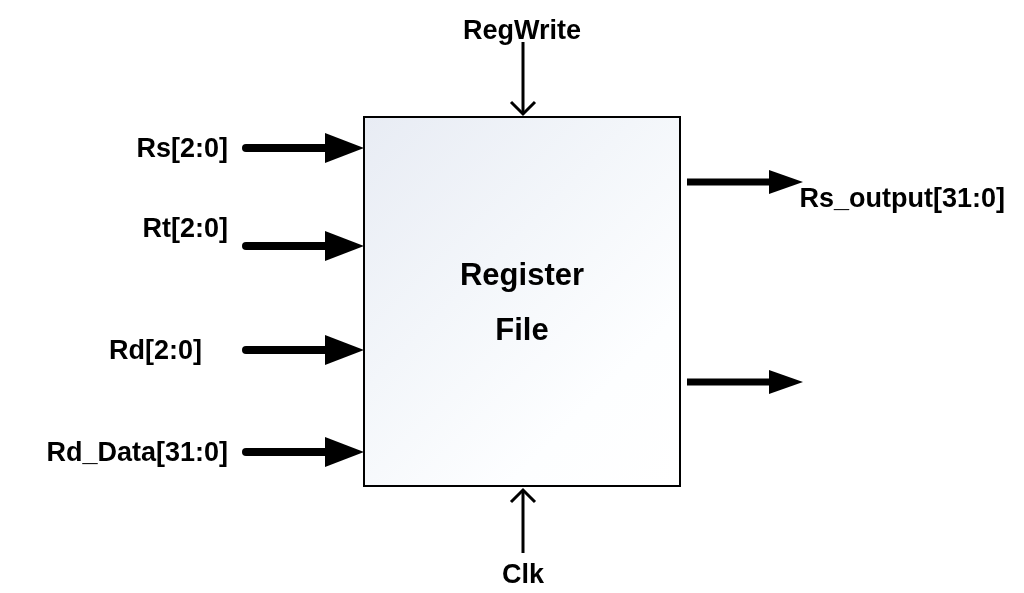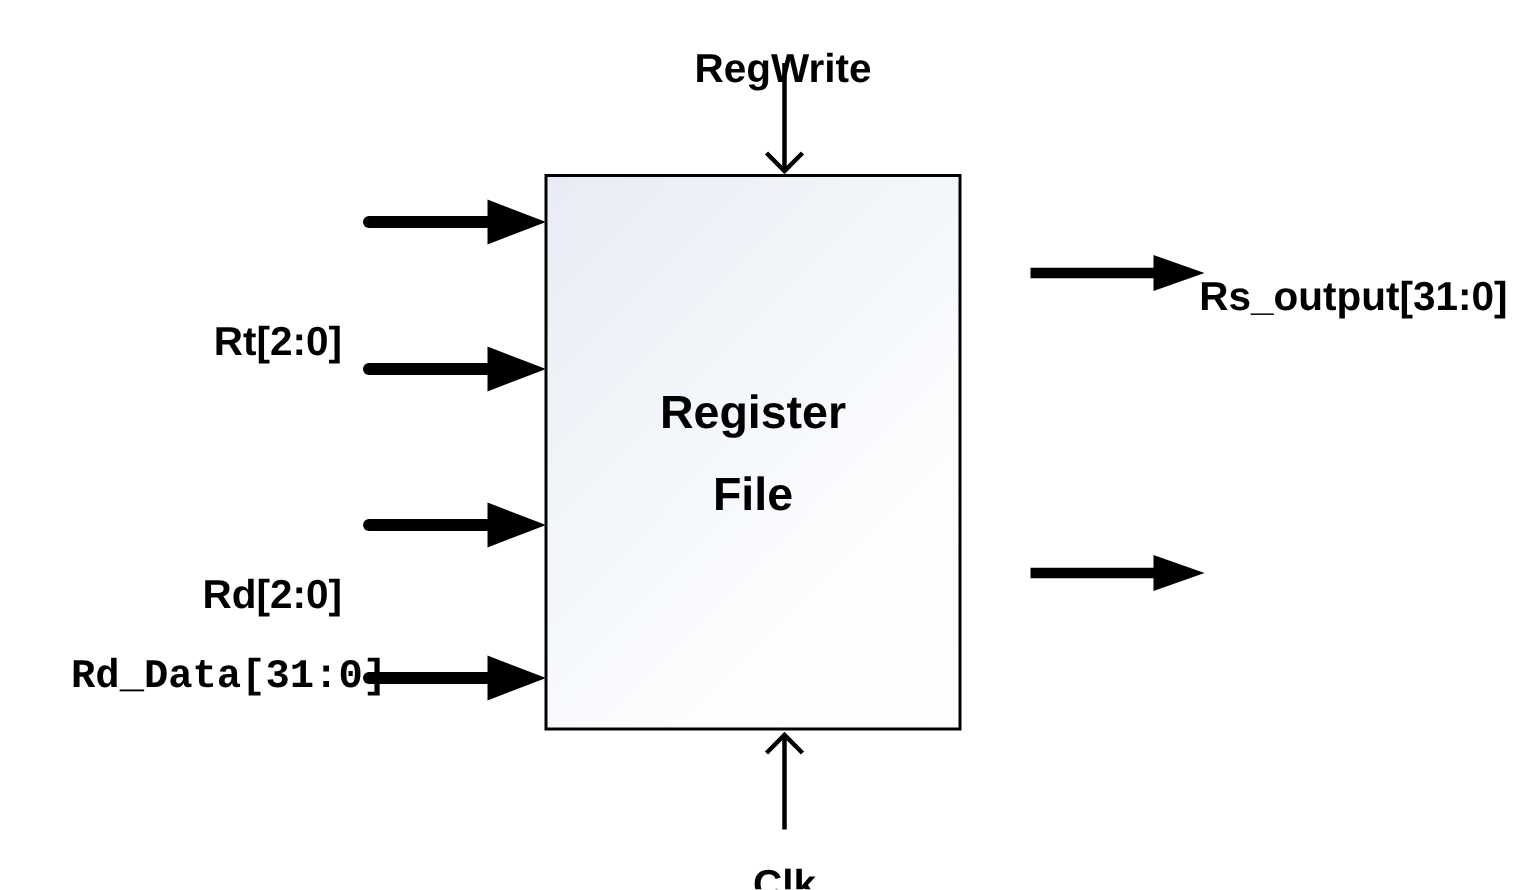--- a/index.html
+++ b/index.html
@@ -20,21 +20,21 @@
     left: 0;
     top: 0;
     width: 1024px;
     height: 593px;
     pointer-events: none;
   }
   .block {
     position: absolute;
     left: 363px;
     top: 116px;
-    width: 278px;
+    width: 318px;
     height: 371px;
     box-sizing: border-box;
     border: 2.5px solid #000000;
     background: linear-gradient(135deg, #e8ecf4 0%, #f3f6fa 40%, #fdfeff 75%, #ffffff 100%);
     display: flex;
     flex-direction: column;
     align-items: center;
     justify-content: center;
   }
   .block-title-line {
@@ -47,32 +47,31 @@
   }
   .sig-label {
     position: absolute;
     font-size: 27px;
     font-weight: bold;
     color: #000000;
     white-space: nowrap;
   }
   .sig-label.centered {
     transform: translate(-50%, -50%);
-    margin-top: 16px;
   }
   .sig-label.right-aligned {
     transform: translateY(-50%);
     text-align: right;
   }
   .lbl-regwrite { left: 522px; top: 30px; }
   .lbl-clk      { left: 523px; top: 574px; }
   .lbl-rs       { right: 796px; top: 148px; }
   .lbl-rt       { right: 796px; top: 228px; }
-  .lbl-rd       { right: 796px; top: 350px; margin-top: 47px; }
-  .lbl-rd-data  { right: 766px; top: 452px; font-family: Liberation Mono, monospace; }
+  .lbl-rd       { right: 822px; top: 350px; }
+  .lbl-rd-data  { right: 796px; top: 452px; }
   .lbl-rs-out   { right: 19px; top: 198px; }
   .lbl-rt-out   { right: 19px; top: 424px; }
 </style>
 </head>
 <body>
 
 <div id="canvas">
 
   <div class="block">
     <div class="block-title-line">Register</div>
@@ -115,20 +114,21 @@
     <g>
       <line x1="687" y1="382" x2="771" y2="382" stroke="#000000" stroke-width="7"></line>
       <polygon points="769,370 769,394 803,382" fill="#000000"></polygon>
     </g>
   </svg>
 
   <div class="sig-label centered lbl-regwrite">RegWrite</div>
 
   <div class="sig-label centered lbl-clk">Clk</div>
 
+  <div class="sig-label right-aligned lbl-rs">Rs[2:0]</div>
 
   <div class="sig-label right-aligned lbl-rt">Rt[2:0]</div>
 
   <div class="sig-label right-aligned lbl-rd">Rd[2:0]</div>
 
   <div class="sig-label right-aligned lbl-rd-data">Rd_Data[31:0]</div>
 
   <div class="sig-label right-aligned lbl-rs-out">Rs_output[31:0]</div>
 
 

